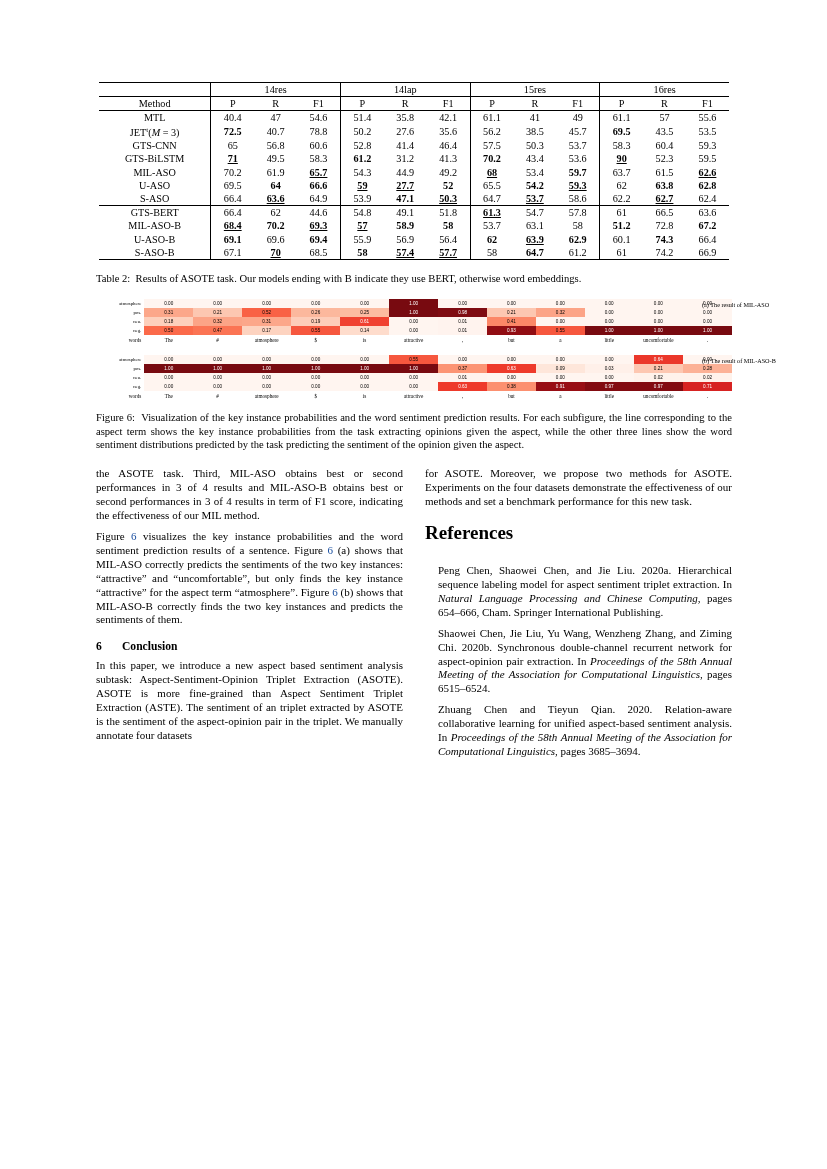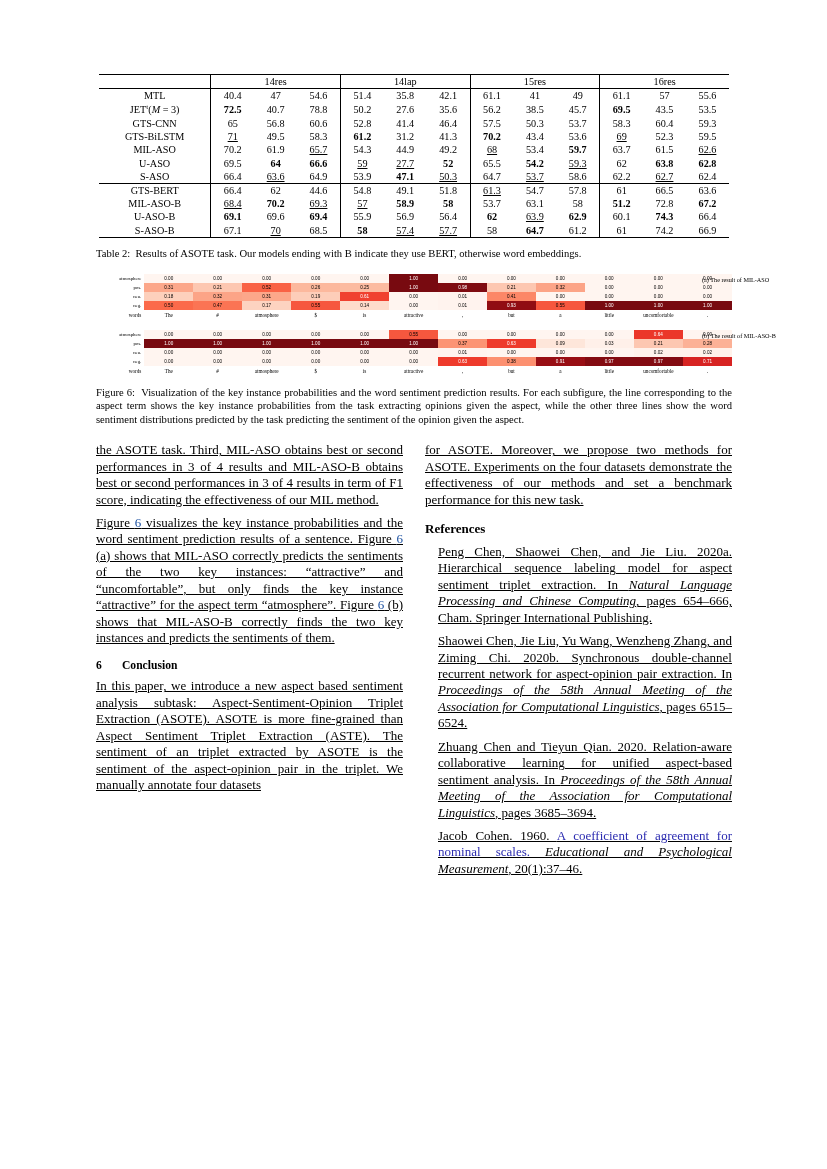--- a/index.html
+++ b/index.html
@@ -21,37 +21,37 @@
     position: absolute;
     left: 96px;
     top: 70px;
     width: 636px;
   }
 
   
   table.results {
     border-collapse: collapse;
     font-size: 10.2px;
-    margin: 4px auto;
+    margin: 12px auto;
     width: 630px;
     font-family: "Liberation Serif", serif;
   }
   table.results td, table.results th {
     text-align: center;
     padding: 1.1px 3px;
     font-weight: normal;
     white-space: nowrap;
   }
   .toprule td, .toprule th { border-top: 1.1px solid #000; }
   .botrule td { border-bottom: 1.1px solid #000; }
   .midrule td { border-bottom: 0.7px solid #000; }
   .vl { border-left: 0.7px solid #000; }
   .grouphdr td { border-bottom: 0.7px solid #000; }
   .b { font-weight: bold; }
-  .u { text-decoration: underline; }
+  .u { text-decoration: underline; font-weight: bold; }
   .method { width: 108px; }
   .numcol { width: 38px; }
 
   .caption {
     font-size: 10.6px;
     text-align: justify;
     margin: 9px 0 0 0;
     line-height: 1.25;
     font-family: "Liberation Serif", serif;
   }
@@ -98,38 +98,37 @@
 
   
   .cols {
     margin-top: 16px;
     display: flex;
     gap: 22px;
   }
   .col { width: 307px; }
   .col p {
     margin: 0 0 0 0;
-    font-size: 13px;
+    font-size: 11px;
     line-height: 1.265;
     text-align: justify;
     text-indent: 0;
-    text-decoration: underline;
   }
   .col p + p { margin-top: 7px; }
   h3.sec {
     font-size: 11.6px;
     font-weight: bold;
     margin: 13px 0 6px 0;
     font-family: "Liberation Serif", serif;
   }
   h3.sec .num { display:inline-block; min-width: 26px; }
   h2.refs {
-    font-size: 13px;
+    font-size: 19px;
     font-weight: bold;
-    margin: 13px 0 7px 0;
+    margin: 13px 0 20px 0;
   }
   .ref {
     font-size: 10.4px;
     line-height: 1.245;
     text-align: justify;
     padding-left: 13px;
     text-indent: -13px;
     margin-bottom: 8px;
   }
   .it { font-style: italic; }
@@ -143,20 +142,35 @@
   <div class="content">
 
     <table class="results">
       <tbody id="table-body">
           <tr class="toprule grouphdr">
             <td class="method"></td>
             <td class="vl" colspan="3" style="border-bottom:0.7px solid #000;">14res</td>
             <td class="vl" colspan="3" style="border-bottom:0.7px solid #000;">14lap</td>
             <td class="vl" colspan="3" style="border-bottom:0.7px solid #000;">15res</td>
             <td class="vl" colspan="3" style="border-bottom:0.7px solid #000;">16res</td>
+          </tr>
+          <tr class="midrule">
+            <td class="method">Method</td>
+            <td class="numcol vl">P</td>
+            <td class="numcol">R</td>
+            <td class="numcol">F1</td>
+            <td class="numcol vl">P</td>
+            <td class="numcol">R</td>
+            <td class="numcol">F1</td>
+            <td class="numcol vl">P</td>
+            <td class="numcol">R</td>
+            <td class="numcol">F1</td>
+            <td class="numcol vl">P</td>
+            <td class="numcol">R</td>
+            <td class="numcol">F1</td>
           </tr>
           <tr class="">
             <td class="method">MTL</td>
             <td class="numcol vl"><span class="">40.4</span></td>
             <td class="numcol"><span class="">47</span></td>
             <td class="numcol"><span class="">54.6</span></td>
             <td class="numcol vl"><span class="">51.4</span></td>
             <td class="numcol"><span class="">35.8</span></td>
             <td class="numcol"><span class="">42.1</span></td>
             <td class="numcol vl"><span class="">61.1</span></td>
@@ -200,21 +214,21 @@
             <td class="method">GTS-BiLSTM</td>
             <td class="numcol vl"><span class="u">71</span></td>
             <td class="numcol"><span class="">49.5</span></td>
             <td class="numcol"><span class="">58.3</span></td>
             <td class="numcol vl"><span class="b">61.2</span></td>
             <td class="numcol"><span class="">31.2</span></td>
             <td class="numcol"><span class="">41.3</span></td>
             <td class="numcol vl"><span class="b">70.2</span></td>
             <td class="numcol"><span class="">43.4</span></td>
             <td class="numcol"><span class="">53.6</span></td>
-            <td class="numcol vl"><span class="u">69</span></td>
+            <td class="numcol vl"><span class="u">90</span></td>
             <td class="numcol"><span class="">52.3</span></td>
             <td class="numcol"><span class="">59.5</span></td>
           </tr>
           <tr class="">
             <td class="method">MIL-ASO</td>
             <td class="numcol vl"><span class="">70.2</span></td>
             <td class="numcol"><span class="">61.9</span></td>
             <td class="numcol"><span class="u">65.7</span></td>
             <td class="numcol vl"><span class="">54.3</span></td>
             <td class="numcol"><span class="">44.9</span></td>
@@ -513,19 +527,18 @@
 
       <div class="col">
         <p>for ASOTE. Moreover, we propose two methods for ASOTE. Experiments on the four datasets demonstrate the effectiveness of our methods and set a benchmark performance for this new task.</p>
 
         <h2 class="refs">References</h2>
 
         <div id="refs-container">
             <p class="ref"><span>Peng Chen, Shaowei Chen, and Jie Liu. 2020a. Hierarchical sequence labeling model for aspect sentiment triplet extraction. In </span><span class="it">Natural Language Processing and Chinese Computing</span><span>, pages 654–666, Cham. Springer International Publishing.</span></p>
             <p class="ref"><span>Shaowei Chen, Jie Liu, Yu Wang, Wenzheng Zhang, and Ziming Chi. 2020b. Synchronous double-channel recurrent network for aspect-opinion pair extraction. In </span><span class="it">Proceedings of the 58th Annual Meeting of the Association for Computational Linguistics</span><span>, pages 6515–6524.</span></p>
             <p class="ref"><span>Zhuang Chen and Tieyun Qian. 2020. Relation-aware collaborative learning for unified aspect-based sentiment analysis. In </span><span class="it">Proceedings of the 58th Annual Meeting of the Association for Computational Linguistics</span><span>, pages 3685–3694.</span></p>
-            <p class="ref"><span>Jacob Cohen. 1960. </span><span class="lnk">A coefficient of agreement for nominal scales.</span><span class="it"> Educational and Psychological Measurement</span><span>, 20(1):37–46.</span></p>
           </div>
       </div>
 
     </div>
   </div>
 </div>
 
 </body></html>

